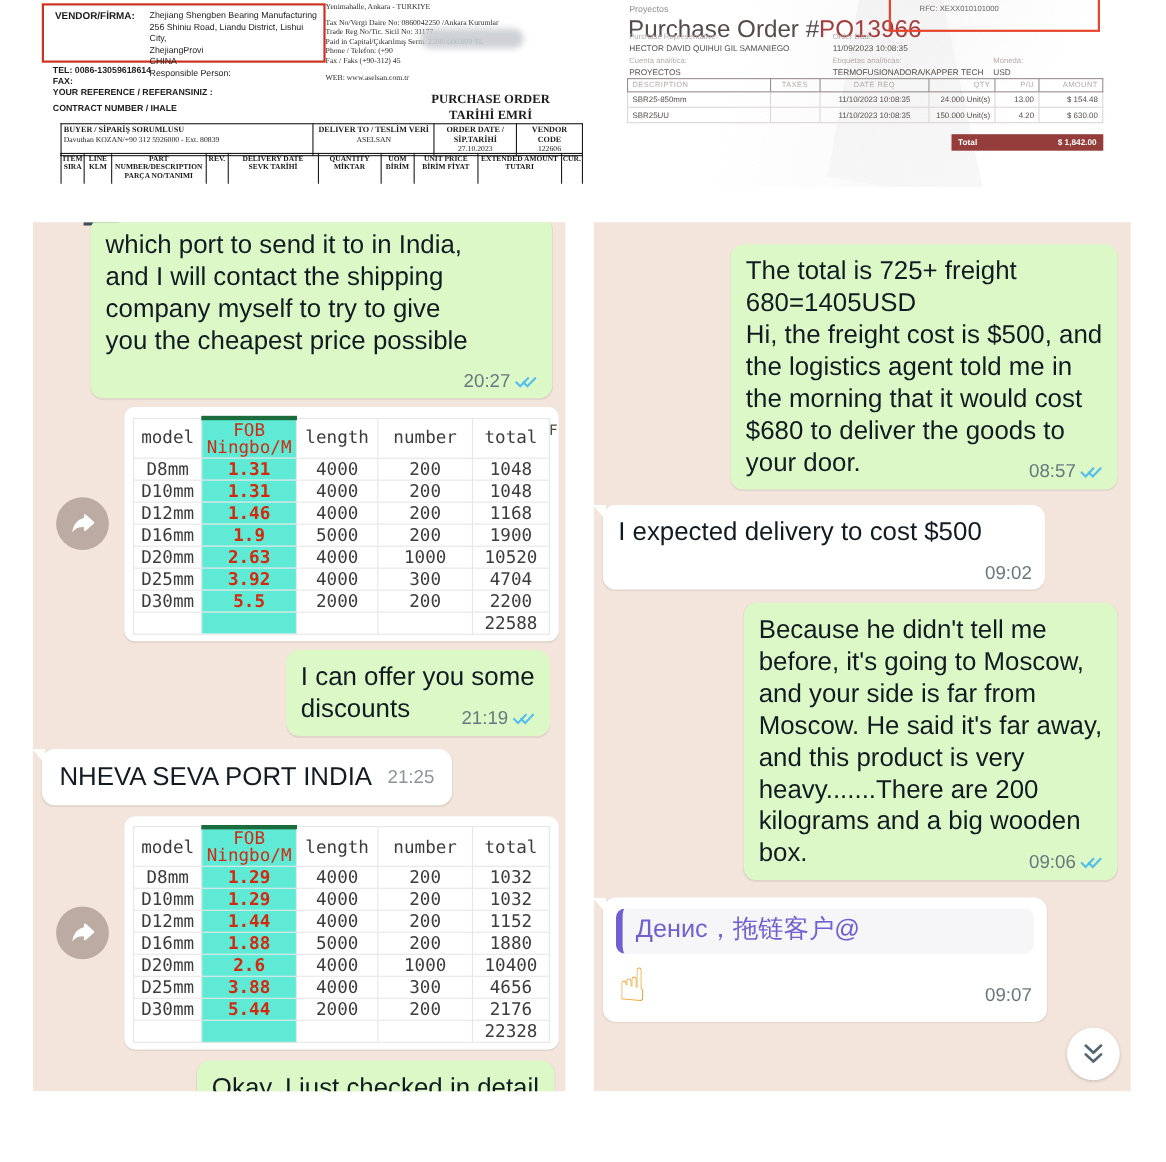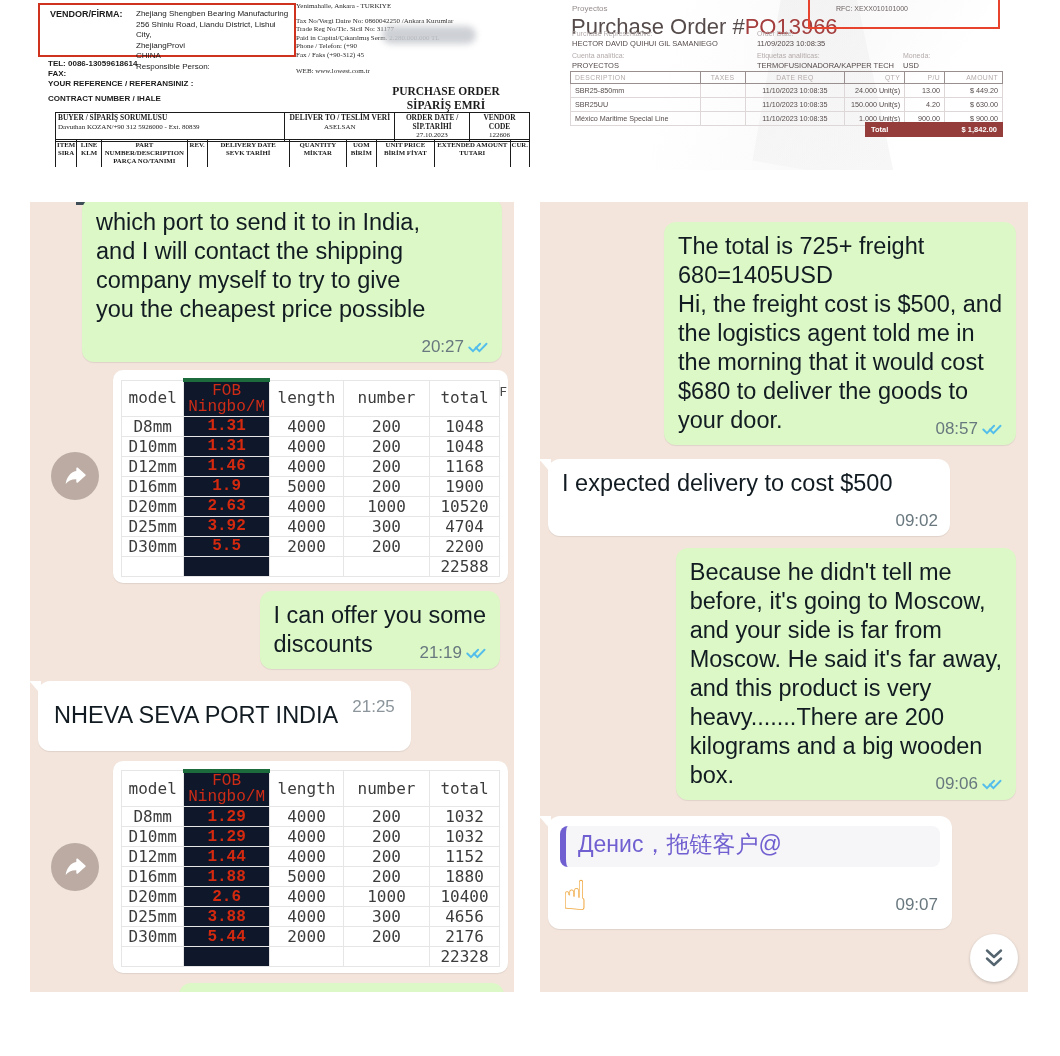--- a/index.html
+++ b/index.html
@@ -84,27 +84,27 @@
   .trow2 { margin-top:10px; }
   .fwd { width:48px; height:48px; border-radius:50%; background:rgba(103,86,76,.40); border:none;
          display:flex; align-items:center; justify-content:center; flex:none; cursor:pointer; }
   .tbubble { background:#fff; border-radius:10px; padding:8px 8px 6px 8px; position:relative;
              box-shadow:0 1px 1px rgba(0,0,0,.08); }
   .ptable { border-collapse:collapse; font-family:"DejaVu Sans Mono",monospace; font-size:16px;
             color:#3c3c3c; }
   .ptable th,.ptable td { border:1px solid #e6e6e6; text-align:center; padding:0 4px; height:15.5px;
                           font-weight:normal; }
   .ptable th { height:36px; white-space:pre-line; line-height:16px; vertical-align:middle; }
-  .fob { background:#0f172a;font-family:Liberation Mono, monospace; }
+  .fob { background:#5eead4; }
   th.fob { color:#cf2c16; border-top:4px solid #1c6b3d; }
   td.fob { color:#d3290f; font-weight:bold; }
   .cutF { position:absolute; right:1px; top:14px; font-family:"DejaVu Sans Mono",monospace; font-size:13px; color:#4a4a4a; }
   .lm2 { margin:8px 14px 0 auto; max-width:400px; }
   .lm3 { margin:12px auto 0 8px; display:flex; align-items:center; gap:14px; font-size:23.5px; padding:11px 16px; }
-  .lm3 .t2 { font-size:17px; color:#8b959b; align-self:flex-end; margin-bottom:19px; }
+  .lm3 .t2 { font-size:17px; color:#8b959b; align-self:flex-end; margin-bottom:0; }
   .lm5 { margin:10px 10px 0 auto; max-width:410px; }
 
   .rm1 { margin:20px 12px 0 auto; max-width:414px; }
   .rm2 { margin:14px auto 0 8px; max-width:402px; }
   .rm3 { margin:12px 12px 0 auto; max-width:414px; }
   .rm4 { margin:16px auto 0 8px; width:404px; padding:10px 12px; }
   .quote { background:#f6f5f8; border-left:6px solid #6f5fd0; border-radius:8px; padding:4px 10px 8px 12px;
            margin-bottom:4px; }
   .qsender { color:#6f5fd0; font-size:23px; }
   .qtext { color:#8a97a0; font-size:23px; white-space:pre-line; }
@@ -133,25 +133,25 @@
     <div class="contact c-fax">FAX:</div>
     <div class="contact c-ref">YOUR REFERENCE / REFERANSINIZ :</div>
     <div class="contact c-con">CONTRACT NUMBER / IHALE</div>
     <div class="seller">
       <div class="s1">Yenimahalle, Ankara - TURKIYE</div>
       <div class="s2">Tax No/Vergi Daire No: 0860042250 /Ankara Kurumlar
 Trade Reg No/Tic. Sicil No: 31177
 Paid in Capital/Çıkarılmış Serm. 2.280.000.000 TL
 Phone / Telefon: (+90
 Fax / Faks      (+90-312) 45</div>
-      <div class="s3">WEB: www.lowest.com.tr</div>
+      <div class="s3">WEB: www.aselsan.com.tr</div>
     </div>
     <div class="blur1"></div>
     <div class="po-title">PURCHASE ORDER
-SİPARİŞ EMRİ</div>
+TARİHİ EMRİ</div>
     <table class="buyer-table">
       <tbody>
           <tr>
         <td class="bt-c1" style="width:230px">
           <div class="bh">BUYER / SİPARİŞ SORUMLUSU</div>
           <div class="bv">Davuthan KOZAN/+90 312 5926000 - Ext. 80839</div>
         </td>
         <td style="width:110px">
           <div class="bh">DELIVER TO / TESLİM VERİ</div>
           <div class="bv">ASELSAN</div>
@@ -221,37 +221,29 @@
         <th class="ar" style="width:60px">QTY</th>
         <th class="ar" style="width:40px">P/U</th>
         <th class="ar" style="width:58px">AMOUNT</th>
       </tr>
       <tr>
         <td class="al">SBR25-850mm</td>
         <td class="ac"></td>
         <td class="ac">11/10/2023 10:08:35</td>
         <td class="ar">24.000 Unit(s)</td>
         <td class="ar">13.00</td>
-        <td class="ar">$ 449.20</td>
+        <td class="ar">$ 154.48</td>
       </tr>
       <tr>
         <td class="al">SBR25UU</td>
         <td class="ac"></td>
         <td class="ac">11/10/2023 10:08:35</td>
         <td class="ar">150.000 Unit(s)</td>
         <td class="ar">4.20</td>
         <td class="ar">$ 630.00</td>
-      </tr>
-      <tr>
-        <td class="al">México Maritime Special Line</td>
-        <td class="ac"></td>
-        <td class="ac">11/10/2023 10:08:35</td>
-        <td class="ar">1.000 Unit(s)</td>
-        <td class="ar">900.00</td>
-        <td class="ar">$ 900.00</td>
       </tr>
     </tbody>
       </table>
     <div class="total-bar">
       <span>Total</span>
       <span>$ 1,842.00</span>
     </div>
   </div>
 
   <div class="chat chat-l">

